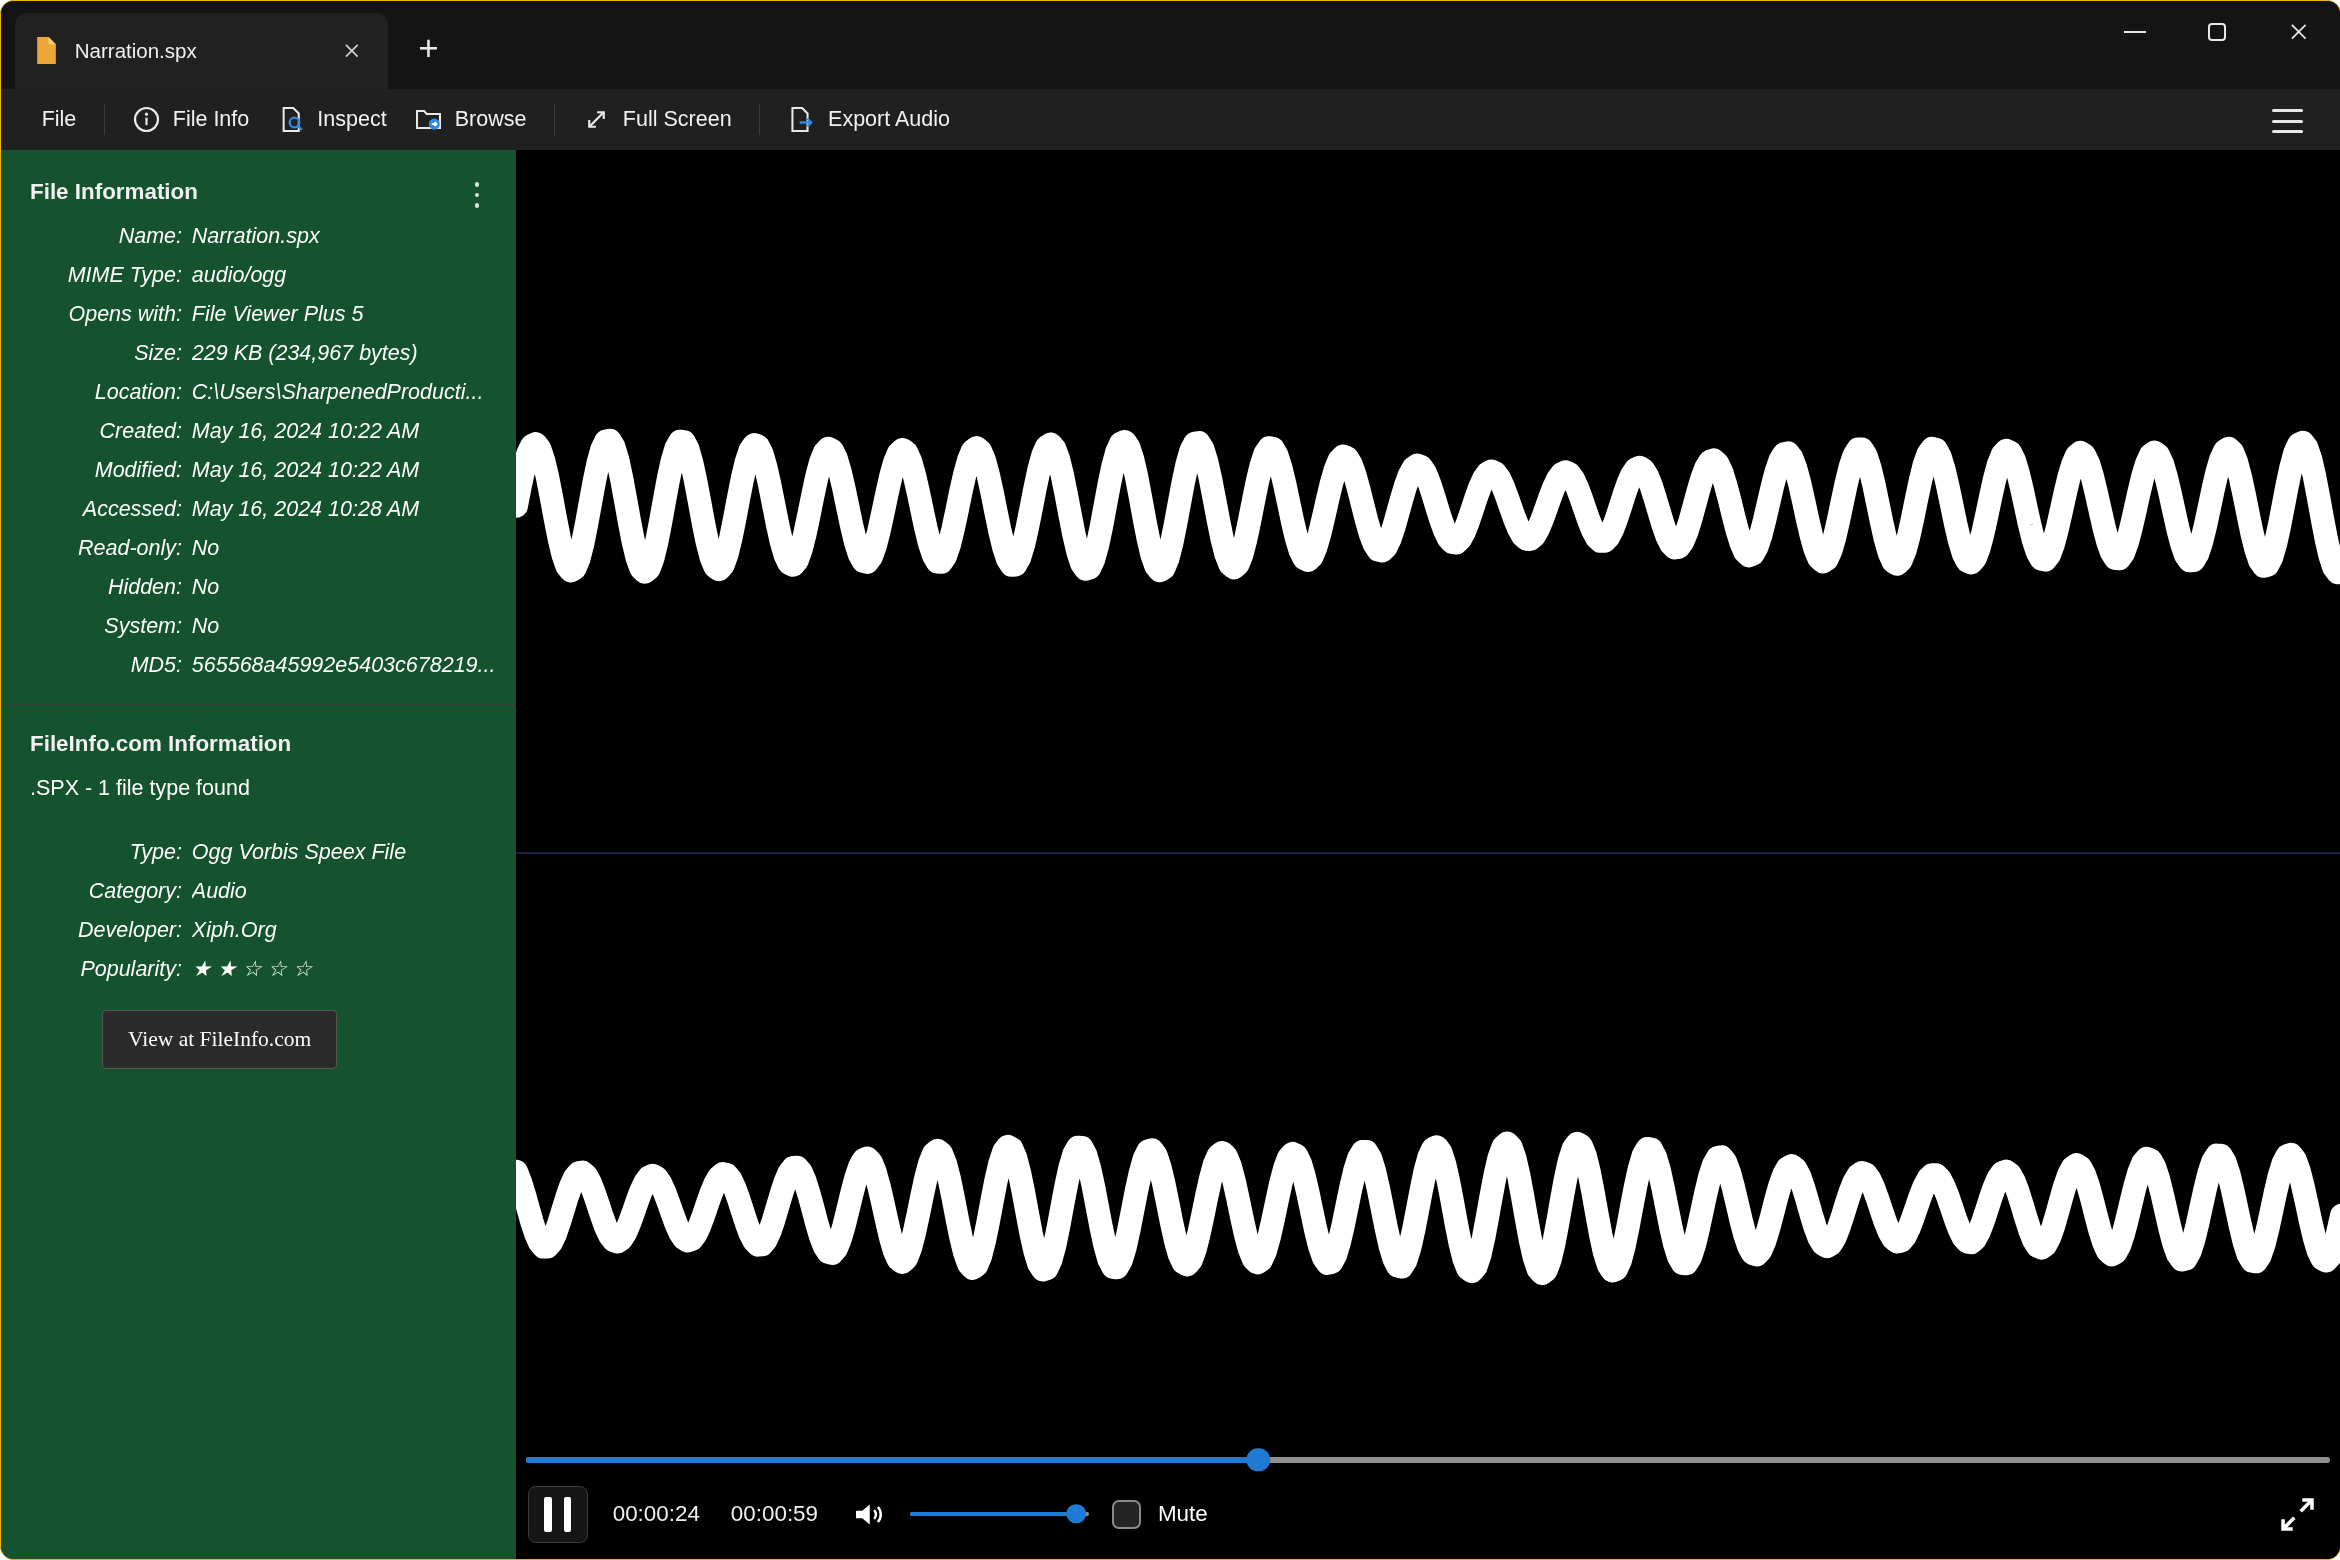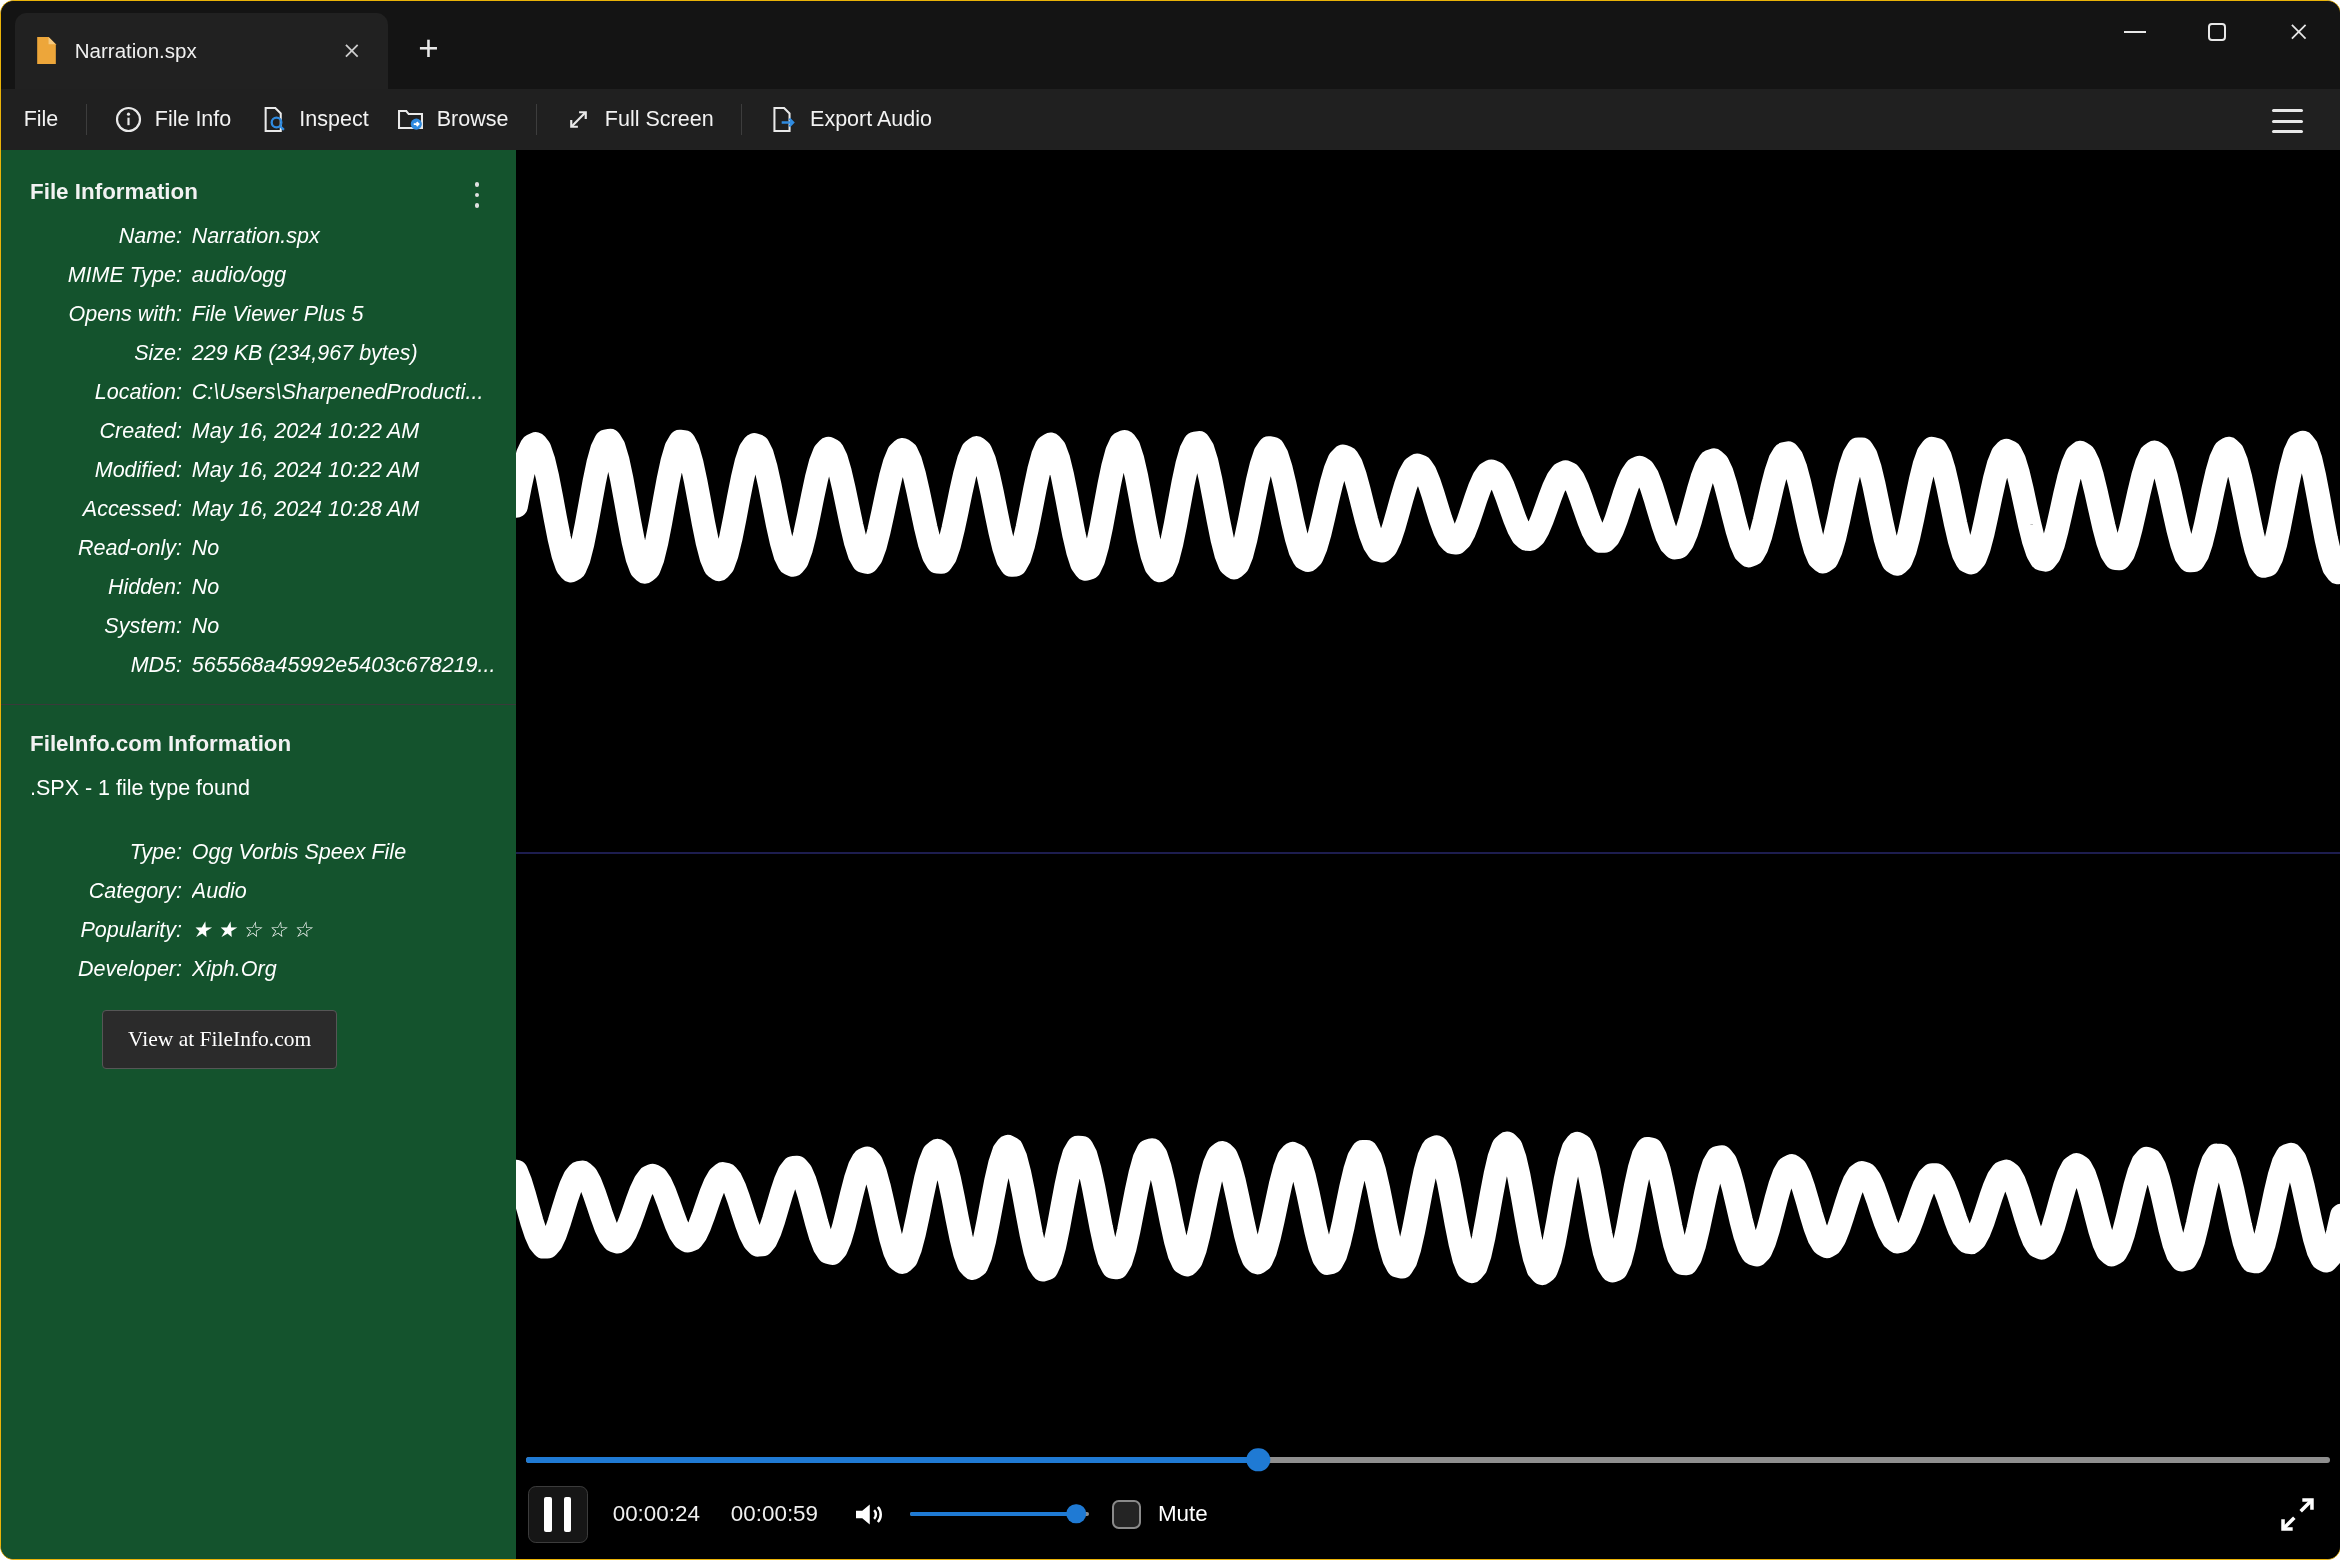--- a/index.html
+++ b/index.html
@@ -20,21 +20,21 @@
     position:absolute;left:402px;top:21.5px;width:51px;height:51px;display:flex;align-items:center;justify-content:center;
     font-size:35px;font-weight:300;color:#e8e8e8;border-radius:7.8px;cursor:pointer;
   }
   .win-controls{position:absolute;right:0;top:0;height:62px;display:flex;}
   .win-btn{width:82px;height:62px;display:flex;align-items:center;justify-content:center;cursor:pointer;}
   .glyph-min{width:21.5px;height:2px;background:#e8e8e8;}
   .glyph-max{width:18.5px;height:18.5px;border:2px solid #e8e8e8;border-radius:3.9px;box-sizing:border-box;}
   
   .toolbar{
     position:absolute;top:88px;left:0;right:0;height:61px;background:#202020;
-    display:flex;align-items:center;padding-left:9px;box-sizing:border-box;
+    display:flex;align-items:center;padding-left:27px;box-sizing:border-box;
   }
   .tb-item{display:flex;align-items:center;gap:11.7px;font-size:21.5px;color:#f2f2f2;padding:7.8px 13.7px;border-radius:5.9px;cursor:pointer;white-space:nowrap;}
   .tb-sep{width:1px;height:31px;background:#3d3d3d;margin:0 13.7px;}
   .hamburger{position:absolute;right:25px;top:11.7px;width:55px;height:41px;display:flex;flex-direction:column;justify-content:center;gap:7.8px;align-items:center;cursor:pointer;}
   .hamburger div{width:31px;height:2.9px;background:#e8e8e8;border-radius:2px;}
   
   .sidebar{position:absolute;top:149px;left:0;width:515px;bottom:0;background:#14532d;overflow:hidden;}
   .side-header{font-size:22.4px;font-weight:700;padding-left:29px;margin:29px 0 11.7px 0;}
   .info-row{display:grid;grid-template-columns:181px 1fr;column-gap:9.8px;line-height:39px;font-size:21.5px;color:#ffffff;font-style:italic;}
   .info-row .lbl{text-align:right;white-space:nowrap;}
@@ -231,26 +231,26 @@
     <div class="rows-block2">
       <div class="info-row">
           <span class="lbl">Type:</span>
           <span class="val">Ogg Vorbis Speex File</span>
         </div>
       <div class="info-row">
           <span class="lbl">Category:</span>
           <span class="val">Audio</span>
         </div>
       <div class="info-row">
+          <span class="lbl">Developer:</span>
+          <span class="val">Xiph.Org</span>
+        </div>
+      <div class="info-row">
           <span class="lbl">Popularity:</span>
           <span class="val">★ ★ ☆ ☆ ☆</span>
-        </div>
-      <div class="info-row">
-          <span class="lbl">Developer:</span>
-          <span class="val">Xiph.Org</span>
         </div>
     </div>
 
     <button class="side-button">View at FileInfo.com</button>
   </div>
 
   <div class="main">
     <svg class="waveform-svg" width="1826" height="1258" viewBox="0 0 1872 1290">
       <path id="wave-top" fill="none" stroke="#ffffff" stroke-width="24" stroke-linecap="round" stroke-linejoin="round" d="M 0 365.0 L 4 344.5 L 8 326.1 L 12 311.7 L 16 303.1 L 20 301.3 L 24 306.4 L 28 318.1 L 32 335.1 L 36 355.5 L 40 377.2 L 44 397.7 L 48 414.7 L 52 426.4 L 56 431.4 L 60 429.0 L 64 419.6 L 68 404.2 L 72 384.3 L 76 362.2 L 80 340.3 L 84 321.1 L 88 306.7 L 92 298.6 L 96 297.8 L 100 304.4 L 104 317.7 L 108 336.3 L 112 357.9 L 116 380.4 L 120 401.2 L 124 418.0 L 128 428.9 L 132 432.8 L 136 429.3 L 140 418.7 L 144 402.2 L 148 381.7 L 152 359.4 L 156 337.8 L 160 319.2 L 164 305.8 L 168 298.9 L 172 299.3 L 176 306.8 L 180 320.8 L 184 339.5 L 188 360.9 L 192 382.6 L 196 402.3 L 200 417.8 L 204 427.4 L 208 430.1 L 212 425.6 L 216 414.6 L 220 398.2 L 224 378.3 L 228 357.0 L 232 336.8 L 236 319.8 L 240 307.9 L 244 302.3 L 248 303.7 L 252 311.7 L 256 325.5 L 260 343.5 L 264 363.7 L 268 383.9 L 272 401.9 L 276 415.8 L 280 424.0 L 284 425.6 L 288 420.7 L 292 409.7 L 296 393.8 L 300 374.9 L 304 355.1 L 308 336.4 L 312 321.0 L 316 310.5 L 320 306.0 L 324 308.0 L 328 316.2 L 332 329.7 L 336 347.0 L 340 366.2 L 344 385.2 L 348 401.9 L 352 414.5 L 356 421.6 L 360 422.6 L 364 417.2 L 368 406.1 L 372 390.5 L 376 372.2 L 380 353.1 L 384 335.3 L 388 320.8 L 392 311.1 L 396 307.3 L 400 309.9 L 404 318.5 L 408 332.2 L 412 349.5 L 416 368.6 L 420 387.3 L 424 403.6 L 428 415.7 L 432 422.3 L 436 422.6 L 440 416.6 L 444 404.9 L 448 388.7 L 452 369.9 L 456 350.4 L 460 332.5 L 464 318.0 L 468 308.6 L 472 305.4 L 476 308.7 L 480 318.2 L 484 333.0 L 488 351.3 L 492 371.3 L 496 390.7 L 500 407.4 L 504 419.5 L 508 425.7 L 512 425.3 L 516 418.2 L 520 405.2 L 524 387.7 L 528 367.6 L 532 347.0 L 536 328.3 L 540 313.5 L 544 304.3 L 548 301.7 L 552 306.1 L 556 317.0 L 560 333.2 L 564 353.1 L 568 374.3 L 572 394.7 L 576 411.9 L 580 424.1 L 584 429.8 L 588 428.3 L 592 419.9 L 596 405.5 L 600 386.4 L 604 365.0 L 608 343.5 L 612 324.3 L 616 309.5 L 620 300.7 L 624 299.1 L 628 304.6 L 632 316.9 L 636 334.4 L 640 355.4 L 644 377.4 L 648 398.0 L 652 415.1 L 656 426.6 L 660 431.3 L 664 428.8 L 668 419.2 L 672 403.7 L 676 384.0 L 680 362.3 L 684 340.9 L 688 322.2 L 692 308.3 L 696 300.7 L 700 300.2 L 704 306.8 L 708 319.7 L 712 337.6 L 716 358.3 L 720 379.6 L 724 399.2 L 728 414.8 L 732 424.9 L 736 428.3 L 740 424.8 L 744 414.7 L 748 399.3 L 752 380.3 L 756 359.9 L 760 340.2 L 764 323.5 L 768 311.5 L 772 305.5 L 776 306.1 L 780 313.2 L 784 325.8 L 788 342.5 L 792 361.4 L 796 380.4 L 800 397.4 L 804 410.7 L 808 418.7 L 812 420.7 L 816 416.7 L 820 407.0 L 824 393.0 L 828 376.1 L 832 358.4 L 836 341.7 L 840 327.8 L 844 318.3 L 848 314.1 L 852 315.5 L 856 322.2 L 860 333.5 L 864 348.0 L 868 364.0 L 872 379.8 L 876 393.7 L 880 404.1 L 884 410.1 L 888 411.0 L 892 407.0 L 896 398.4 L 900 386.4 L 904 372.3 L 908 357.8 L 912 344.3 L 916 333.4 L 920 326.1 L 924 323.2 L 928 324.9 L 932 331.0 L 936 340.6 L 940 352.7 L 944 365.8 L 948 378.7 L 952 389.8 L 956 398.0 L 960 402.4 L 964 402.8 L 968 399.0 L 972 391.6 L 976 381.4 L 980 369.6 L 984 357.5 L 988 346.3 L 992 337.3 L 996 331.5 L 1000 329.4 L 1004 331.2 L 1008 336.6 L 1012 345.1 L 1016 355.7 L 1020 367.2 L 1024 378.4 L 1028 388.1 L 1032 395.2 L 1036 399.0 L 1040 399.1 L 1044 395.4 L 1048 388.5 L 1052 378.9 L 1056 367.9 L 1060 356.5 L 1064 346.0 L 1068 337.5 L 1072 332.1 L 1076 330.2 L 1080 332.1 L 1084 337.6 L 1088 346.2 L 1092 357.0 L 1096 368.7 L 1100 380.1 L 1104 390.1 L 1108 397.3 L 1112 401.1 L 1116 401.0 L 1120 396.9 L 1124 389.2 L 1128 378.7 L 1132 366.6 L 1136 354.0 L 1140 342.5 L 1144 333.3 L 1148 327.4 L 1152 325.6 L 1156 328.1 L 1160 334.7 L 1164 344.8 L 1168 357.4 L 1172 371.0 L 1176 384.2 L 1180 395.6 L 1184 403.8 L 1188 407.8 L 1192 407.2 L 1196 401.8 L 1200 392.3 L 1204 379.6 L 1208 365.0 L 1212 350.1 L 1216 336.6 L 1220 326.0 L 1224 319.5 L 1228 318.0 L 1232 321.6 L 1236 330.1 L 1240 342.7 L 1244 357.9 L 1248 374.2 L 1252 389.7 L 1256 402.8 L 1260 411.9 L 1264 415.9 L 1268 414.4 L 1272 407.4 L 1276 395.5 L 1280 380.1 L 1284 362.8 L 1288 345.5 L 1292 330.1 L 1296 318.4 L 1300 311.7 L 1304 310.8 L 1308 315.9 L 1312 326.5 L 1316 341.5 L 1320 359.2 L 1324 377.8 L 1328 395.1 L 1332 409.3 L 1336 418.7 L 1340 422.2 L 1344 419.5 L 1348 410.7 L 1352 396.8 L 1356 379.3 L 1360 360.2 L 1364 341.4 L 1368 325.1 L 1372 313.2 L 1376 306.9 L 1380 306.9 L 1384 313.4 L 1388 325.6 L 1392 342.2 L 1396 361.3 L 1400 380.9 L 1404 398.8 L 1408 412.9 L 1412 421.9 L 1416 424.6 L 1420 420.7 L 1424 410.7 L 1428 395.7 L 1432 377.3 L 1436 357.6 L 1440 338.7 L 1444 322.7 L 1448 311.4 L 1452 306.1 L 1456 307.1 L 1460 314.6 L 1464 327.5 L 1468 344.6 L 1472 363.8 L 1476 383.1 L 1480 400.3 L 1484 413.6 L 1488 421.5 L 1492 423.2 L 1496 418.5 L 1500 407.9 L 1504 392.7 L 1508 374.6 L 1512 355.4 L 1516 337.5 L 1520 322.6 L 1524 312.4 L 1528 308.1 L 1532 310.0 L 1536 317.9 L 1540 331.0 L 1544 347.7 L 1548 366.2 L 1552 384.5 L 1556 400.5 L 1560 412.6 L 1564 419.5 L 1568 420.3 L 1572 415.1 L 1576 404.4 L 1580 389.4 L 1584 371.9 L 1588 353.6 L 1592 336.7 L 1596 322.9 L 1600 313.7 L 1604 310.2 L 1608 312.8 L 1612 321.0 L 1616 334.0 L 1620 350.4 L 1624 368.4 L 1628 386.0 L 1632 401.3 L 1636 412.6 L 1640 418.7 L 1644 418.9 L 1648 413.2 L 1652 402.2 L 1656 387.1 L 1660 369.5 L 1664 351.5 L 1668 334.8 L 1672 321.5 L 1676 312.8 L 1680 309.9 L 1684 313.0 L 1688 321.8 L 1692 335.4 L 1696 352.4 L 1700 370.8 L 1704 388.7 L 1708 404.1 L 1712 415.3 L 1716 421.1 L 1720 420.7 L 1724 414.2 L 1728 402.2 L 1732 386.0 L 1736 367.4 L 1740 348.4 L 1744 331.0 L 1748 317.2 L 1752 308.5 L 1756 306.0 L 1760 310.0 L 1764 320.1 L 1768 335.2 L 1772 353.8 L 1776 373.8 L 1780 393.1 L 1784 409.4 L 1788 421.1 L 1792 426.7 L 1796 425.5 L 1800 417.6 L 1804 403.9 L 1808 385.7 L 1812 365.0 L 1816 344.1 L 1820 325.3 L 1824 310.6 L 1828 301.8 L 1832 299.9 L 1836 305.2 L 1840 317.1 L 1844 334.4 L 1848 355.3 L 1852 377.5 L 1856 398.5 L 1860 416.0 L 1864 428.1 L 1868 433.3 L 1872 431.0"></path>
       <path id="wave-bottom" fill="none" stroke="#ffffff" stroke-width="24" stroke-linecap="round" stroke-linejoin="round" d="M 0 1047.4 L 4 1057.3 L 8 1070.2 L 12 1084.6 L 16 1098.8 L 20 1111.0 L 24 1120.0 L 28 1124.8 L 32 1124.8 L 36 1120.2 L 40 1111.6 L 44 1100.0 L 48 1087.0 L 52 1074.0 L 56 1062.5 L 60 1053.8 L 64 1048.9 L 68 1048.3 L 72 1052.0 L 76 1059.4 L 80 1069.7 L 84 1081.6 L 88 1093.7 L 92 1104.7 L 96 1113.2 L 100 1118.3 L 104 1119.5 L 108 1116.6 L 112 1110.1 L 116 1100.8 L 120 1089.7 L 124 1078.1 L 128 1067.4 L 132 1058.9 L 136 1053.4 L 140 1051.6 L 144 1053.8 L 148 1059.6 L 152 1068.3 L 156 1079.0 L 160 1090.4 L 164 1101.2 L 168 1110.2 L 172 1116.2 L 176 1118.6 L 180 1117.1 L 184 1111.8 L 188 1103.3 L 192 1092.6 L 196 1080.9 L 200 1069.5 L 204 1059.9 L 208 1053.0 L 212 1049.9 L 216 1050.8 L 220 1055.8 L 224 1064.3 L 228 1075.4 L 232 1087.8 L 236 1100.1 L 240 1110.9 L 244 1118.8 L 248 1122.8 L 252 1122.5 L 256 1117.7 L 260 1108.9 L 264 1097.1 L 268 1083.6 L 272 1070.0 L 276 1057.9 L 280 1048.7 L 284 1043.6 L 288 1043.4 L 292 1048.0 L 296 1057.2 L 300 1069.9 L 304 1084.6 L 308 1099.7 L 312 1113.5 L 316 1124.1 L 320 1130.3 L 324 1131.3 L 328 1126.8 L 332 1117.2 L 336 1103.6 L 340 1087.5 L 344 1070.8 L 348 1055.4 L 352 1043.2 L 356 1035.7 L 360 1033.9 L 364 1038.2 L 368 1048.1 L 372 1062.6 L 376 1080.0 L 380 1098.3 L 384 1115.3 L 388 1129.1 L 392 1137.8 L 396 1140.5 L 400 1136.6 L 404 1126.5 L 408 1111.4 L 412 1092.9 L 416 1073.2 L 420 1054.6 L 424 1039.4 L 428 1029.4 L 432 1025.9 L 436 1029.3 L 440 1039.3 L 444 1054.9 L 448 1074.1 L 452 1094.9 L 456 1114.6 L 460 1131.1 L 464 1142.2 L 468 1146.7 L 472 1143.9 L 476 1134.2 L 480 1118.6 L 484 1098.9 L 488 1077.5 L 492 1056.8 L 496 1039.4 L 500 1027.3 L 504 1021.9 L 508 1024.0 L 512 1033.2 L 516 1048.6 L 520 1068.2 L 524 1089.9 L 528 1111.0 L 532 1129.1 L 536 1142.0 L 540 1148.2 L 544 1147.0 L 548 1138.4 L 552 1123.7 L 556 1104.4 L 560 1082.8 L 564 1061.6 L 568 1043.2 L 572 1029.7 L 576 1022.8 L 580 1023.1 L 584 1030.8 L 588 1044.8 L 592 1063.4 L 596 1084.5 L 600 1105.5 L 604 1124.0 L 608 1137.9 L 612 1145.5 L 616 1146.0 L 620 1139.3 L 624 1126.3 L 628 1108.5 L 632 1088.1 L 636 1067.5 L 640 1049.1 L 644 1034.9 L 648 1026.7 L 652 1025.4 L 656 1031.1 L 660 1043.0 L 664 1059.8 L 668 1079.4 L 672 1099.5 L 676 1117.8 L 680 1132.2 L 684 1140.9 L 688 1143.1 L 692 1138.4 L 696 1127.5 L 700 1111.7 L 704 1092.9 L 708 1073.2 L 712 1055.1 L 716 1040.5 L 720 1031.2 L 724 1028.2 L 728 1031.9 L 732 1041.8 L 736 1056.7 L 740 1074.9 L 744 1094.2 L 748 1112.3 L 752 1127.2 L 756 1137.2 L 760 1141.0 L 764 1138.3 L 768 1129.3 L 772 1115.1 L 776 1097.4 L 780 1078.3 L 784 1059.9 L 788 1044.5 L 792 1033.8 L 796 1029.1 L 800 1030.9 L 804 1039.1 L 808 1052.7 L 812 1070.1 L 816 1089.4 L 820 1108.1 L 824 1124.3 L 828 1135.9 L 832 1141.5 L 836 1140.6 L 840 1133.1 L 844 1119.9 L 848 1102.6 L 852 1083.0 L 856 1063.6 L 860 1046.6 L 864 1034.0 L 868 1027.3 L 872 1027.3 L 876 1034.1 L 880 1047.0 L 884 1064.5 L 888 1084.5 L 892 1104.7 L 896 1122.8 L 900 1136.5 L 904 1144.3 L 908 1145.2 L 912 1139.0 L 916 1126.4 L 920 1108.7 L 924 1088.2 L 928 1067.1 L 932 1047.9 L 936 1033.0 L 940 1024.1 L 944 1022.3 L 948 1027.8 L 952 1040.2 L 956 1057.9 L 960 1078.9 L 964 1100.9 L 968 1121.1 L 972 1137.2 L 976 1147.2 L 980 1150.0 L 984 1145.1 L 988 1133.2 L 992 1115.4 L 996 1094.0 L 1000 1071.5 L 1004 1050.4 L 1008 1033.3 L 1012 1022.2 L 1016 1018.5 L 1020 1022.6 L 1024 1034.0 L 1028 1051.5 L 1032 1073.0 L 1036 1095.9 L 1040 1117.6 L 1044 1135.4 L 1048 1147.4 L 1052 1152.0 L 1056 1148.8 L 1060 1138.0 L 1064 1121.1 L 1068 1099.9 L 1072 1077.0 L 1076 1055.1 L 1080 1036.7 L 1084 1024.1 L 1088 1018.7 L 1092 1021.1 L 1096 1031.0 L 1100 1047.1 L 1104 1067.6 L 1108 1090.1 L 1112 1111.8 L 1116 1130.2 L 1120 1143.2 L 1124 1149.2 L 1128 1147.7 L 1132 1138.9 L 1136 1123.8 L 1140 1104.4 L 1144 1082.8 L 1148 1061.8 L 1152 1043.7 L 1156 1030.6 L 1160 1024.1 L 1164 1024.7 L 1168 1032.4 L 1172 1046.1 L 1176 1064.2 L 1180 1084.5 L 1184 1104.5 L 1188 1121.9 L 1192 1134.8 L 1196 1141.6 L 1200 1141.8 L 1204 1135.3 L 1208 1123.0 L 1212 1106.5 L 1216 1087.9 L 1220 1069.2 L 1224 1052.7 L 1228 1040.3 L 1232 1033.4 L 1236 1032.6 L 1240 1037.9 L 1244 1048.6 L 1248 1063.3 L 1252 1080.2 L 1256 1097.4 L 1260 1112.7 L 1264 1124.5 L 1268 1131.4 L 1272 1132.8 L 1276 1128.6 L 1280 1119.4 L 1284 1106.5 L 1288 1091.3 L 1292 1075.7 L 1296 1061.6 L 1300 1050.5 L 1304 1043.6 L 1308 1041.7 L 1312 1044.9 L 1316 1052.6 L 1320 1064.0 L 1324 1077.5 L 1328 1091.7 L 1332 1104.7 L 1336 1115.2 L 1340 1122.0 L 1344 1124.3 L 1348 1122.1 L 1352 1115.5 L 1356 1105.6 L 1360 1093.4 L 1364 1080.5 L 1368 1068.3 L 1372 1058.2 L 1376 1051.5 L 1380 1048.7 L 1384 1050.1 L 1388 1055.7 L 1392 1064.5 L 1396 1075.6 L 1400 1087.7 L 1404 1099.4 L 1408 1109.3 L 1412 1116.2 L 1416 1119.5 L 1420 1118.8 L 1424 1114.1 L 1428 1106.0 L 1432 1095.5 L 1436 1083.8 L 1440 1072.3 L 1444 1062.3 L 1448 1054.9 L 1452 1051.0 L 1456 1051.1 L 1460 1055.2 L 1464 1062.8 L 1468 1073.0 L 1472 1084.7 L 1476 1096.5 L 1480 1107.1 L 1484 1115.1 L 1488 1119.7 L 1492 1120.3 L 1496 1116.7 L 1500 1109.3 L 1504 1099.0 L 1508 1086.9 L 1512 1074.4 L 1516 1063.0 L 1520 1054.0 L 1524 1048.6 L 1528 1047.3 L 1532 1050.5 L 1536 1057.9 L 1540 1068.5 L 1544 1081.3 L 1548 1094.7 L 1552 1107.3 L 1556 1117.4 L 1560 1123.8 L 1564 1125.8 L 1568 1123.0 L 1572 1115.6 L 1576 1104.5 L 1580 1090.8 L 1584 1076.2 L 1588 1062.4 L 1592 1051.0 L 1596 1043.5 L 1600 1040.7 L 1604 1043.1 L 1608 1050.5 L 1612 1062.2 L 1616 1076.7 L 1620 1092.5 L 1624 1107.7 L 1628 1120.4 L 1632 1129.1 L 1636 1132.7 L 1640 1130.8 L 1644 1123.4 L 1648 1111.3 L 1652 1095.9 L 1656 1079.1 L 1660 1062.6 L 1664 1048.7 L 1668 1038.8 L 1672 1034.3 L 1676 1035.7 L 1680 1043.0 L 1684 1055.3 L 1688 1071.3 L 1692 1089.0 L 1696 1106.5 L 1700 1121.6 L 1704 1132.5 L 1708 1137.9 L 1712 1137.1 L 1716 1130.1 L 1720 1117.8 L 1724 1101.5 L 1728 1083.1 L 1732 1064.9 L 1736 1048.9 L 1740 1037.1 L 1744 1030.9 L 1748 1031.0 L 1752 1037.5 L 1756 1049.6 L 1760 1065.9 L 1764 1084.5 L 1768 1103.2 L 1772 1119.8 L 1776 1132.3 L 1780 1139.3 L 1784 1139.9 L 1788 1134.0 L 1792 1122.4 L 1796 1106.4 L 1800 1087.9 L 1804 1069.0 L 1808 1052.1 L 1812 1039.1 L 1816 1031.5 L 1820 1030.1 L 1824 1035.3 L 1828 1046.2 L 1832 1061.7 L 1836 1079.8 L 1840 1098.5 L 1844 1115.5 L 1848 1128.9 L 1852 1137.1 L 1856 1139.1 L 1860 1134.8 L 1864 1124.7 L 1868 1110.0 L 1872 1092.4"></path>

